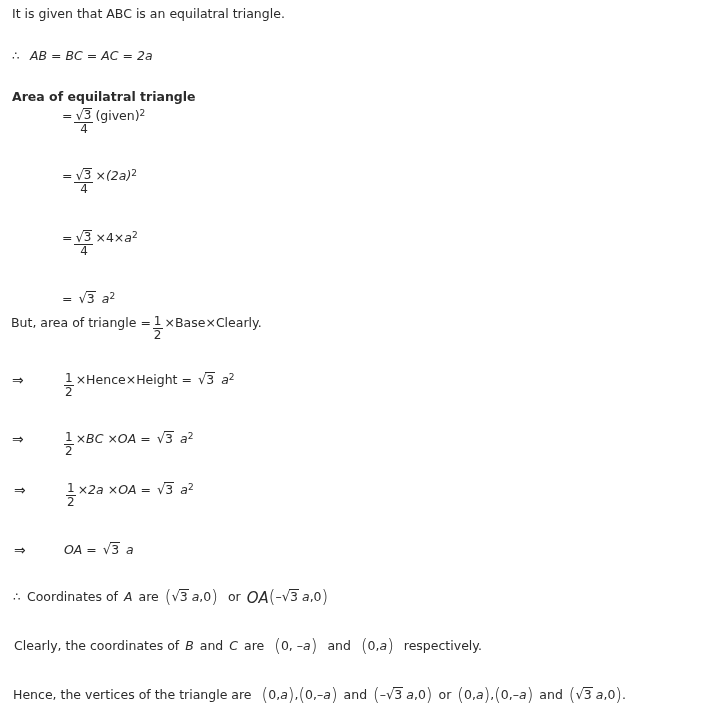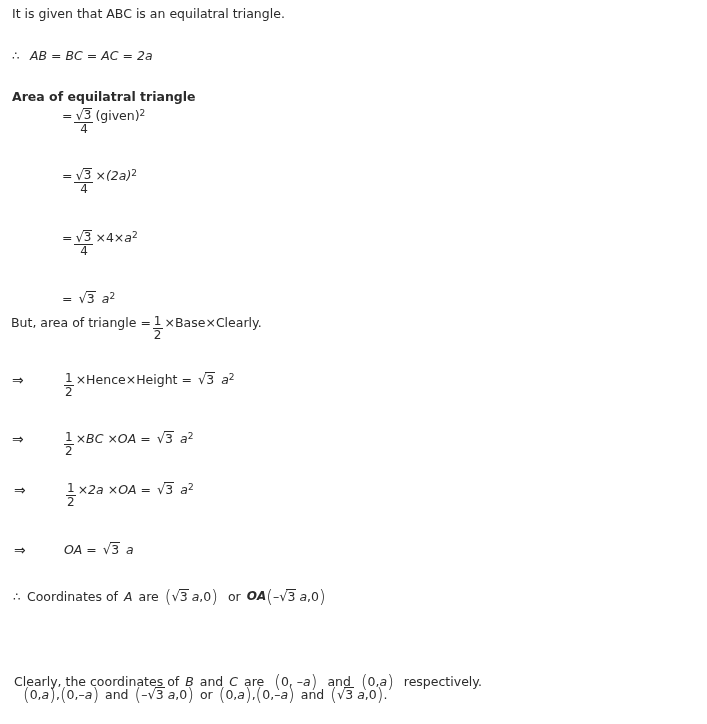--- a/index.html
+++ b/index.html
@@ -164,41 +164,41 @@
   <span style="margin-right:6px;">∴</span>
   <span>Coordinates of</span><span class="sp"></span>
   <span class="it">A</span><span class="sp"></span>
   <span>are</span><span class="sp"></span>
   <span class="paren">(</span><span class="sqrt">
       <span class="rad">√</span>
       <span class="under">3</span>
     </span><span class="sp" style="width:3px"></span><span class="it">a</span>,0<span class="paren">)</span>
   <span class="sp" style="width:10px"></span>
   <span>or</span><span class="sp"></span>
-  <span class="it" style="font-size:12px;font-weight:bold;">OA</span>
+  <span class="it" style="font-size:15px;">OA</span>
   <span class="paren">(</span>–<span class="sqrt">
       <span class="rad">√</span>
       <span class="under">3</span>
     </span><span class="sp" style="width:3px"></span><span class="it">a</span>,0<span class="paren">)</span>
 </div>
 
-<div class="line" style="left:14px; top:674px;">
+<div class="line" style="left:14px; top:638px;">
   <span>Clearly, the coordinates of</span><span class="sp"></span>
   <span class="it">B</span><span class="sp"></span>
   <span>and</span><span class="sp"></span>
   <span class="it">C</span><span class="sp"></span>
   <span>are</span><span class="sp" style="width:10px"></span>
   <span class="paren">(</span>0, – <span class="it">a</span><span class="paren">)</span>
   <span class="sp" style="width:10px"></span><span>and</span><span class="sp" style="width:10px"></span>
   <span class="paren">(</span>0,<span class="it">a</span><span class="paren">)</span>
   <span class="sp" style="width:10px"></span><span>respectively.</span>
 </div>
 
 <div class="line" style="left:13px; top:687px;">
-  <span class="sp" style="width:10px"></span>
+  <span>Hence, the vertices of the triangle are</span><span class="sp" style="width:10px"></span>
   <span class="paren">(</span>0,<span class="it">a</span><span class="paren">)</span>,<span class="paren">(</span>0,–<span class="it">a</span><span class="paren">)</span>
   <span class="sp"></span><span>and</span><span class="sp"></span>
   <span class="paren">(</span>–<span class="sqrt">
       <span class="rad">√</span>
       <span class="under">3</span>
     </span><span class="sp" style="width:3px"></span><span class="it">a</span>,0<span class="paren">)</span>
   <span class="sp"></span><span>or</span><span class="sp"></span>
   <span class="paren">(</span>0,<span class="it">a</span><span class="paren">)</span>,<span class="paren">(</span>0,–<span class="it">a</span><span class="paren">)</span>
   <span class="sp"></span><span>and</span><span class="sp"></span>
   <span class="paren">(</span><span class="sqrt">

